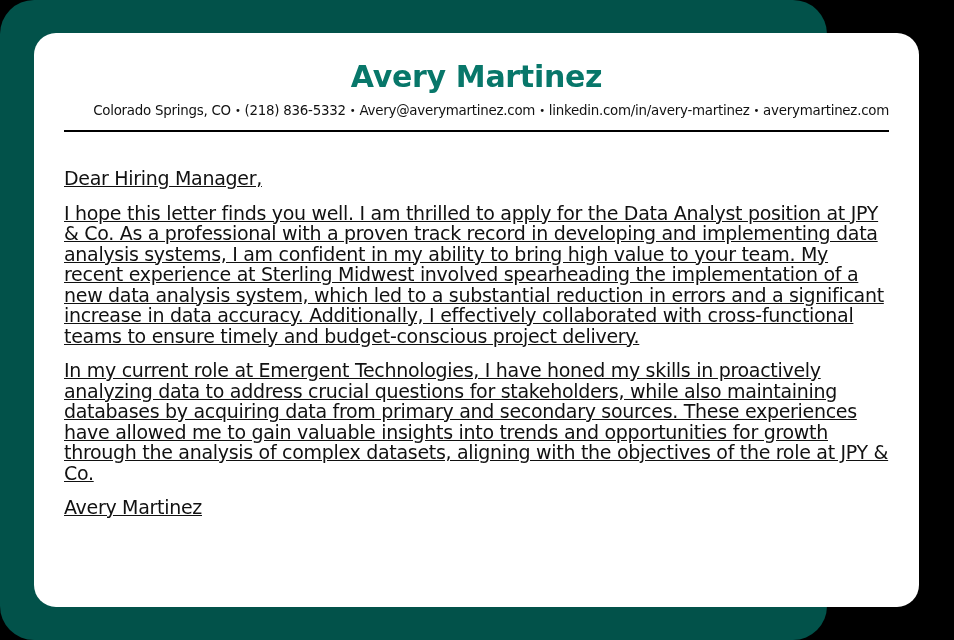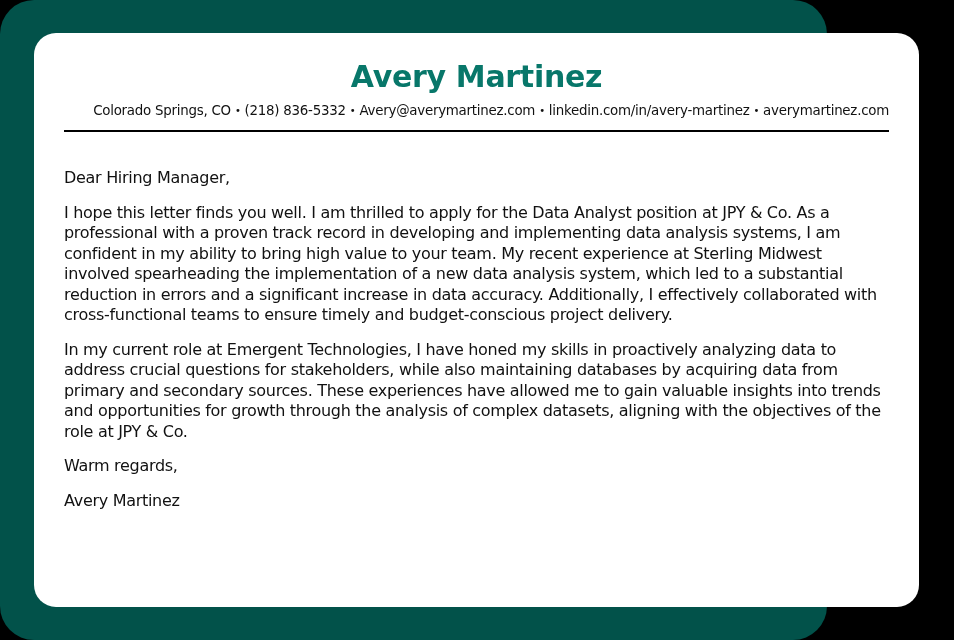--- a/index.html
+++ b/index.html
@@ -57,23 +57,24 @@
       position: relative;
       top: -1px;
     }
     .divider {
       height: 2px;
       background: #000000;
       margin-top: 8px;
     }
     .body {
       margin-top: 36px;
-      font-size: 16px;
+      font-size: 19px;
       line-height: 20.5px;
       letter-spacing: -0.3px;
+      text-decoration: underline;
     }
     .body p {
       margin: 0 0 14px 0;
     }
     .body p.greeting { margin-bottom: 14px; }
   </style>
 </head>
 <body>
 
 <div class="frame">
@@ -83,17 +84,16 @@
     <div class="contact">
       <span>Colorado Springs, CO</span><span class="sep">•</span><span>(218) 836-5332</span><span class="sep">•</span><span>Avery@averymartinez.com</span><span class="sep">•</span><span>linkedin.com/in/avery-martinez</span><span class="sep">•</span><span>averymartinez.com</span>
     </div>
 
     <div class="divider"></div>
 
     <div class="body">
       <p class="greeting">Dear Hiring Manager,</p>
       <p>I hope this letter finds you well. I am thrilled to apply for the Data Analyst position at JPY &amp; Co. As a professional with a proven track record in developing and implementing data analysis systems, I am confident in my ability to bring high value to your team. My recent experience at Sterling Midwest involved spearheading the implementation of a new data analysis system, which led to a substantial reduction in errors and a significant increase in data accuracy. Additionally, I effectively collaborated with cross-functional teams to ensure timely and budget-conscious project delivery.</p>
       <p>In my current role at Emergent Technologies, I have honed my skills in proactively analyzing data to address crucial questions for stakeholders, while also maintaining databases by acquiring data from primary and secondary sources. These experiences have allowed me to gain valuable insights into trends and opportunities for growth through the analysis of complex datasets, aligning with the objectives of the role at JPY &amp; Co.</p>
-      <p>Warm regards,</p>
       <p>Avery Martinez</p>
     </div>
   </div>
 </div>
 
 </body></html>

